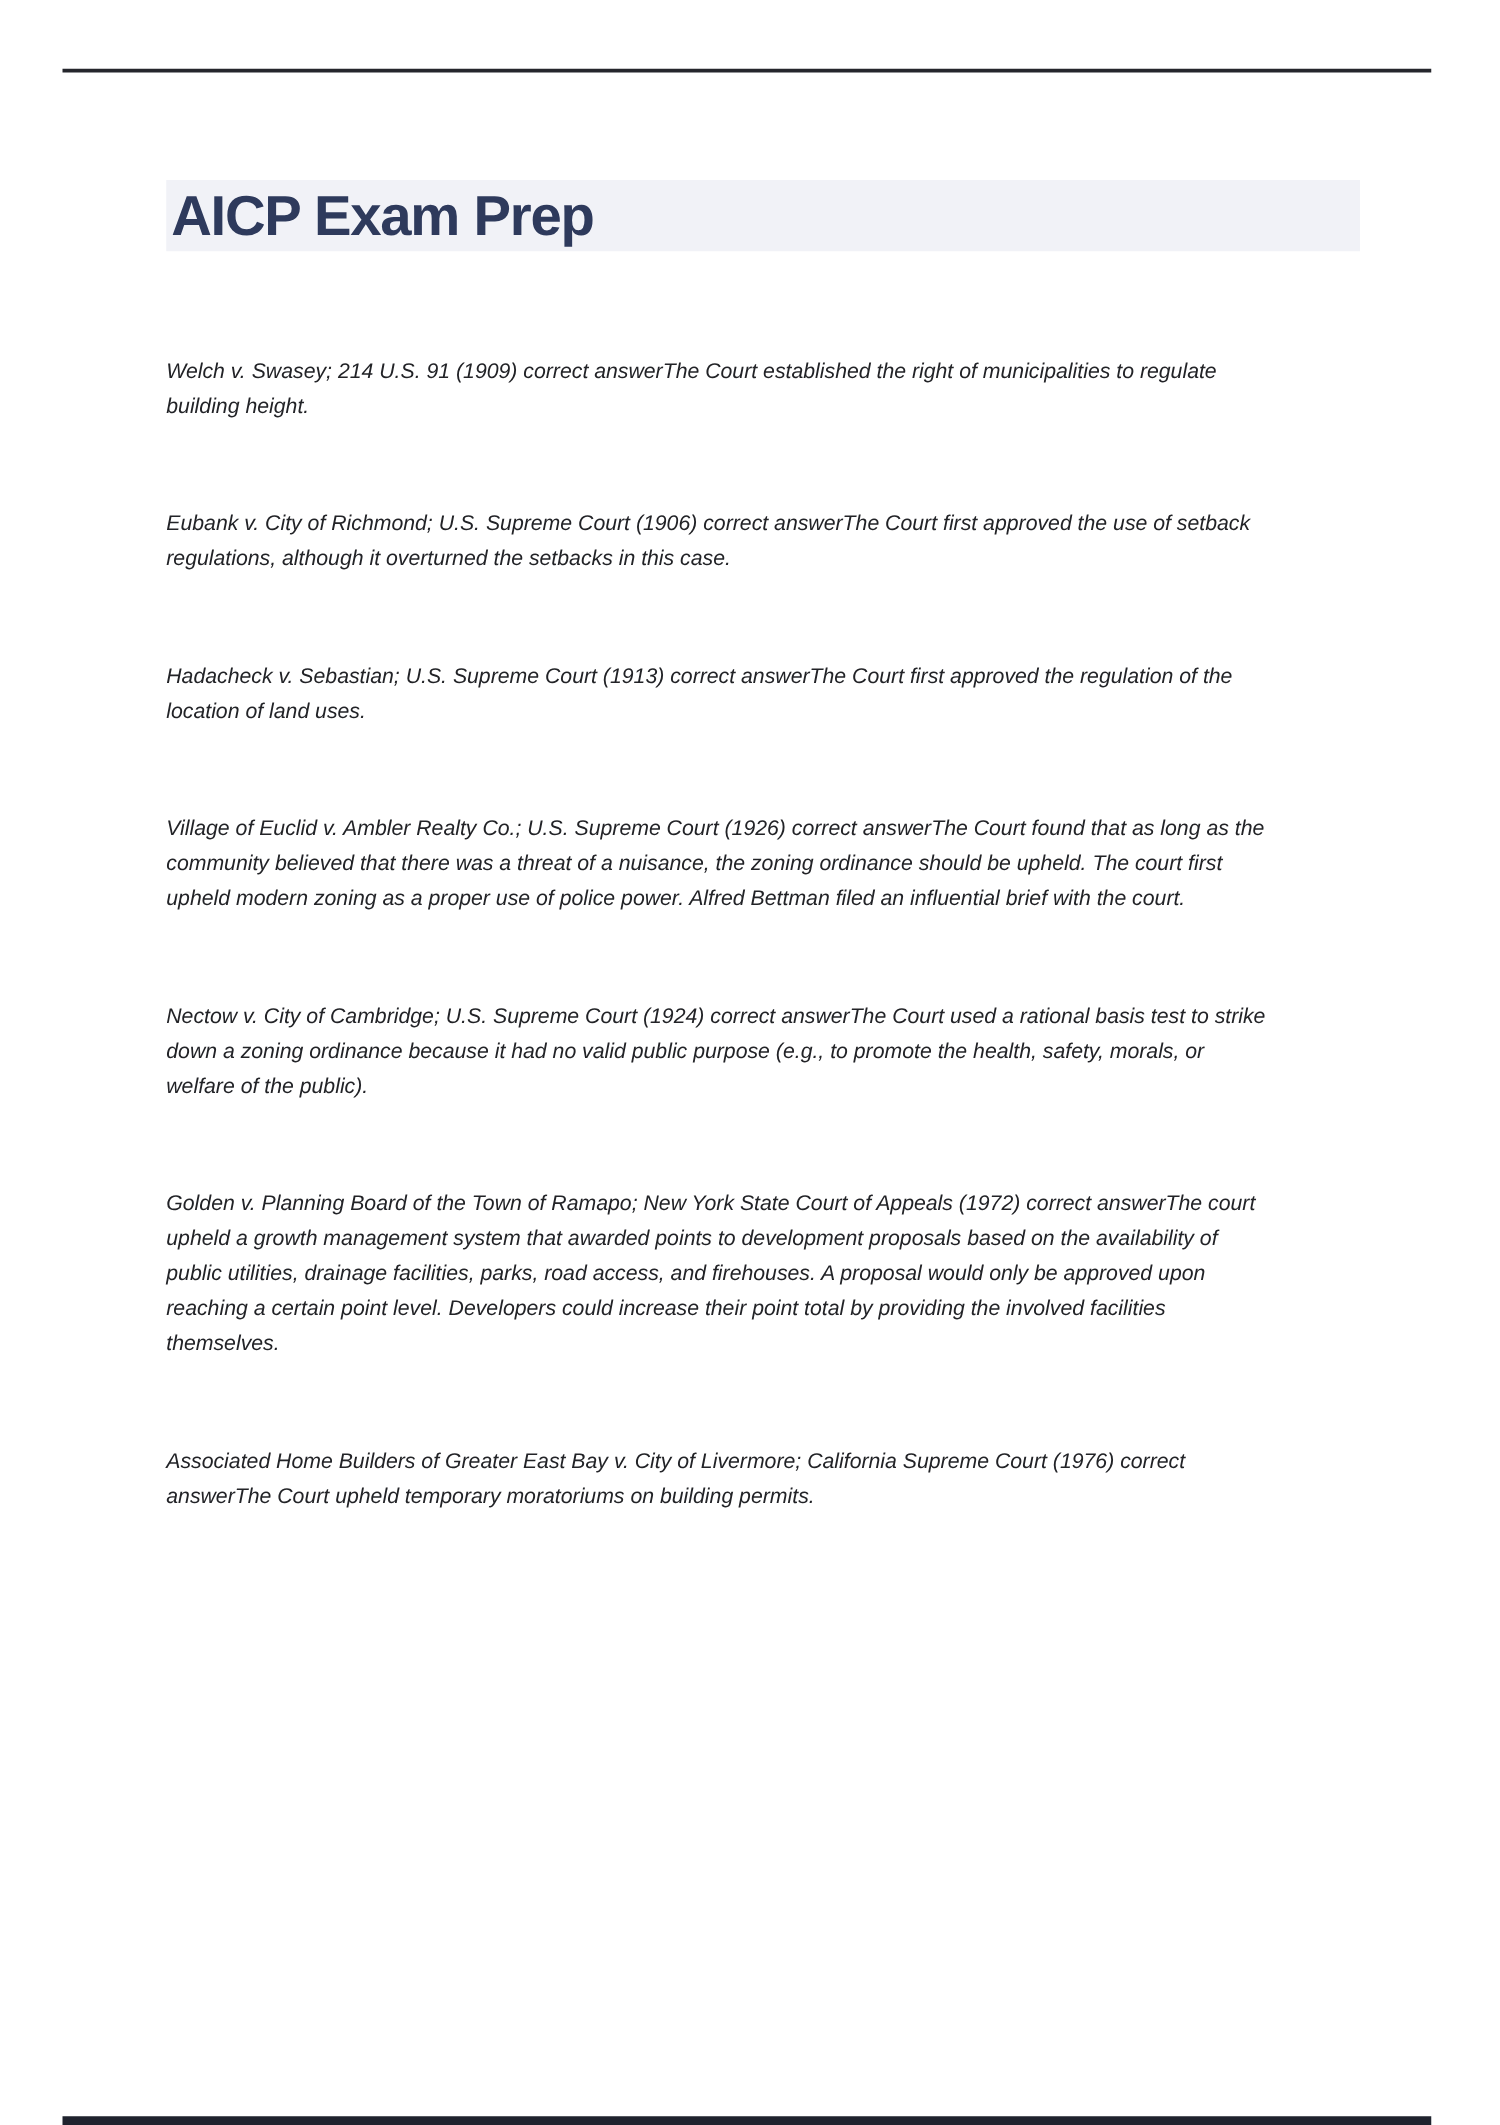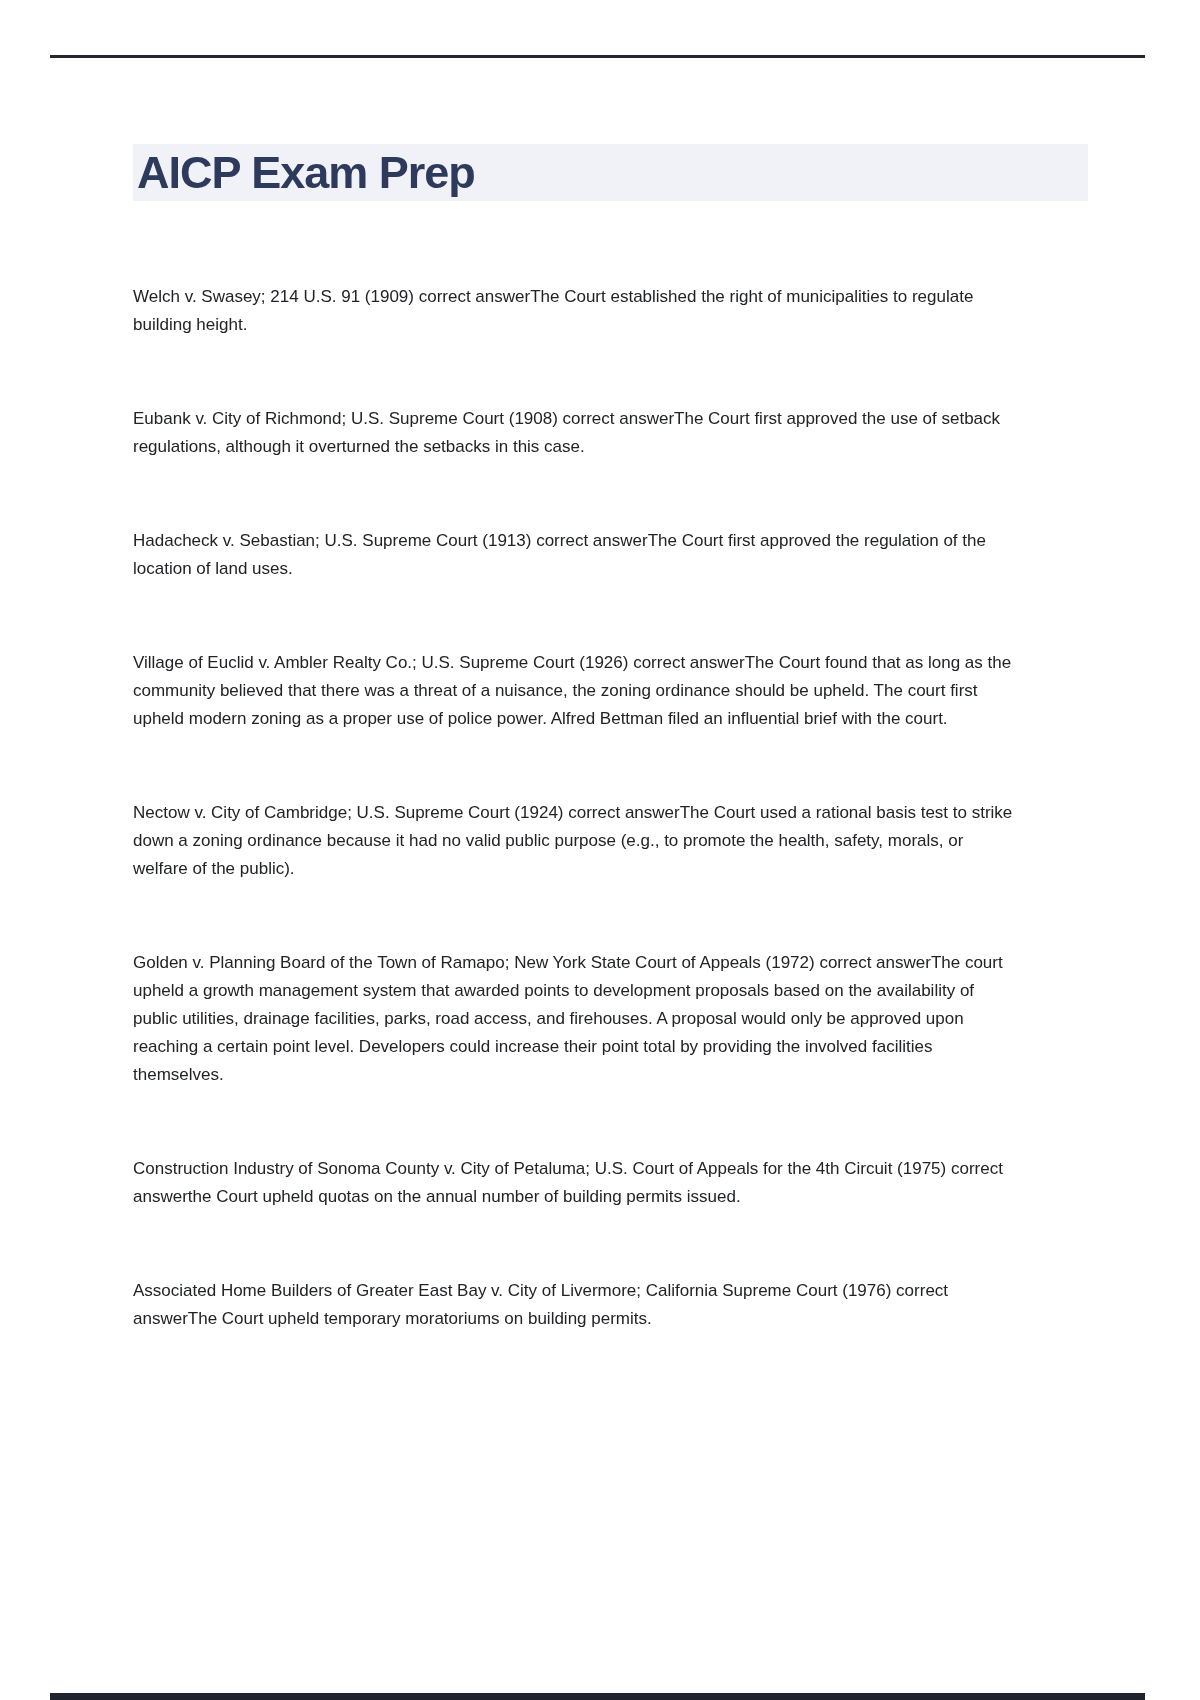--- a/index.html
+++ b/index.html
@@ -47,20 +47,21 @@
     position:absolute;
     left:133px; top:283px;
     width:880px;
   }
   .content p{
     font-size:17px;
     line-height:28px;
     color:var(--body-text);
     margin-bottom:66px;
     text-align:left;
+    font-style:italic;
   }
   .bottom-bar{
     position:absolute;
     left:50px; top:1693px;
     width:1095px; height:8px;
     background:var(--footer);
   }
 </style>
 </head>
 <body>
@@ -68,24 +69,23 @@
 <div class="page">
 
   <div class="top-rule"></div>
 
   <div class="title-highlight">
     <h1 class="doc-title">AICP Exam Prep</h1>
   </div>
 
   <div class="content">
       <p>Welch v. Swasey; 214 U.S. 91 (1909) correct answerThe Court established the right of municipalities to regulate building height.</p>
-      <p>Eubank v. City of Richmond; U.S. Supreme Court (1908) correct answerThe Court first approved the use of setback regulations, although it overturned the setbacks in this case.</p>
+      <p>Eubank v. City of Richmond; U.S. Supreme Court (1906) correct answerThe Court first approved the use of setback regulations, although it overturned the setbacks in this case.</p>
       <p>Hadacheck v. Sebastian; U.S. Supreme Court (1913) correct answerThe Court first approved the regulation of the location of land uses.</p>
       <p>Village of Euclid v. Ambler Realty Co.; U.S. Supreme Court (1926) correct answerThe Court found that as long as the community believed that there was a threat of a nuisance, the zoning ordinance should be upheld. The court first upheld modern zoning as a proper use of police power. Alfred Bettman filed an influential brief with the court.</p>
       <p>Nectow v. City of Cambridge; U.S. Supreme Court (1924) correct answerThe Court used a rational basis test to strike down a zoning ordinance because it had no valid public purpose (e.g., to promote the health, safety, morals, or welfare of the public).</p>
       <p>Golden v. Planning Board of the Town of Ramapo; New York State Court of Appeals (1972) correct answerThe court upheld a growth management system that awarded points to development proposals based on the availability of public utilities, drainage facilities, parks, road access, and firehouses. A proposal would only be approved upon reaching a certain point level. Developers could increase their point total by providing the involved facilities themselves.</p>
-      <p>Construction Industry of Sonoma County v. City of Petaluma; U.S. Court of Appeals for the 4th Circuit (1975) correct answerthe Court upheld quotas on the annual number of building permits issued.</p>
       <p>Associated Home Builders of Greater East Bay v. City of Livermore; California Supreme Court (1976) correct answerThe Court upheld temporary moratoriums on building permits.</p>
     </div>
 
   <div class="bottom-bar"></div>
 
 </div>
 
 </body></html>

